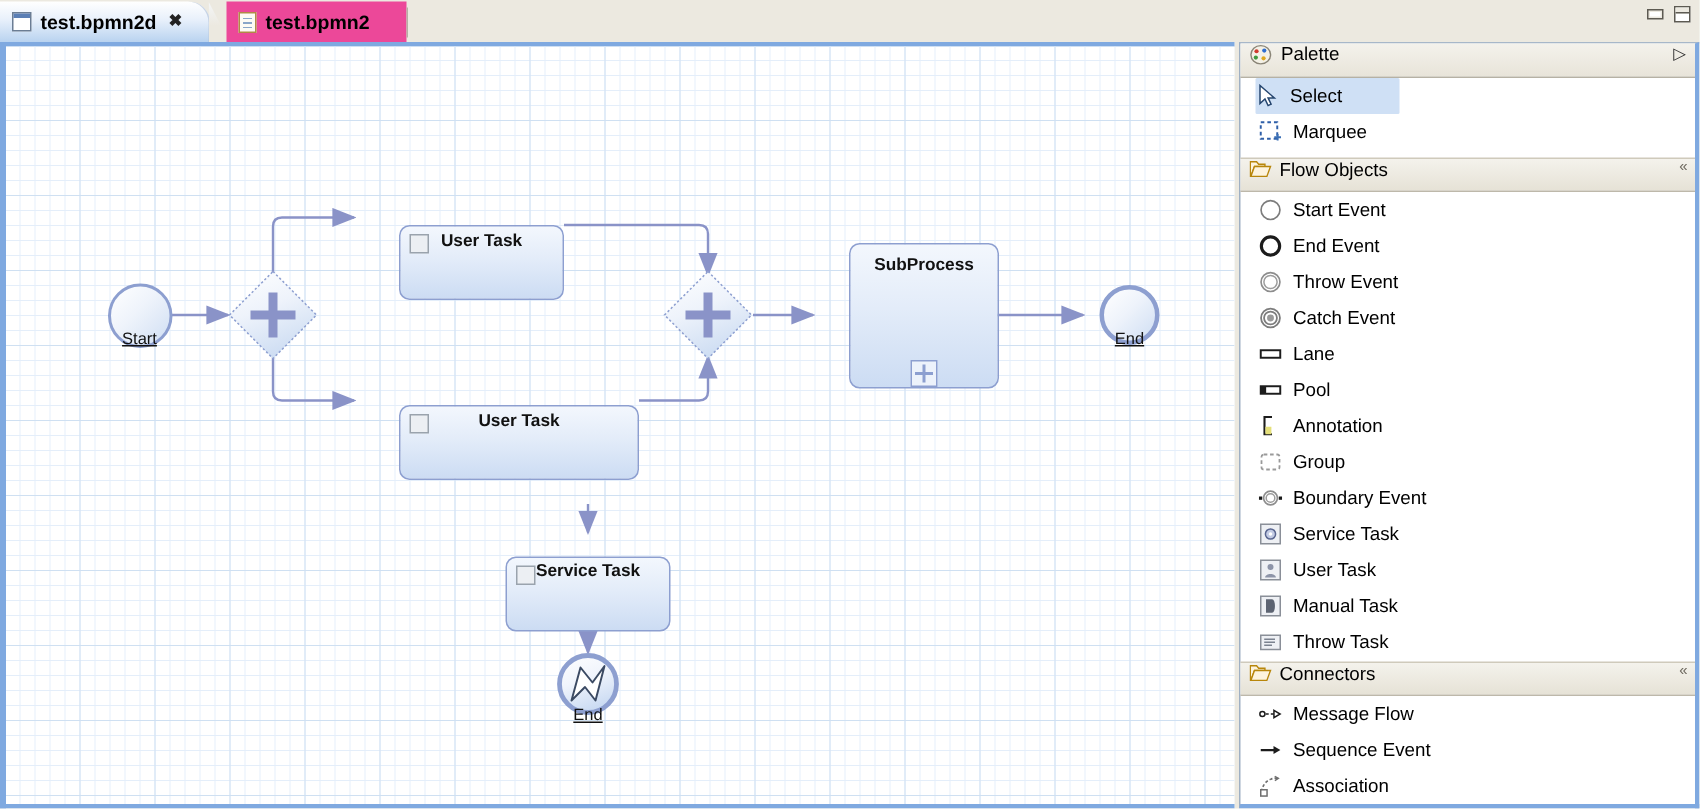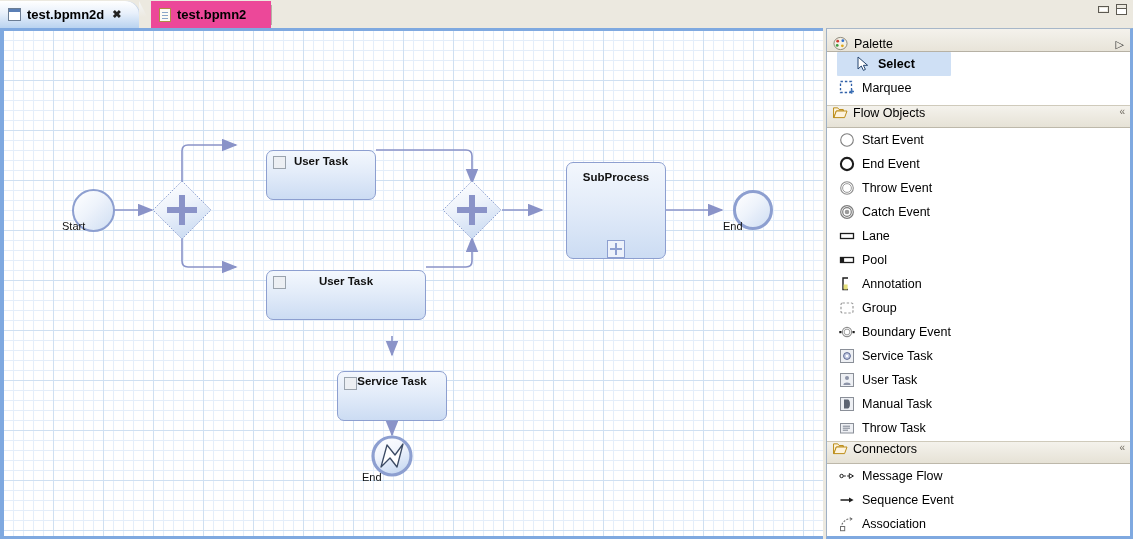--- a/index.html
+++ b/index.html
@@ -55,53 +55,53 @@
     background-image:
       linear-gradient(to right,#cfe0f2 1px,transparent 1px),
       linear-gradient(to bottom,#cfe0f2 1px,transparent 1px),
       linear-gradient(to right,#e4eefa 1px,transparent 1px),
       linear-gradient(to bottom,#e4eefa 1px,transparent 1px);
     background-size:50px 50px,50px 50px,10px 10px,10px 10px;
     background-position:-1px -1px,-1px -1px,-1px -1px,-1px -1px;
   }
   .canvas-svg{position:absolute;left:0;top:0;}
 
-  .lbl{position:absolute;font-size:11px;color:#111;white-space:nowrap;}
+  .lbl{position:absolute;font-size:11px;color:#111;text-align:center;white-space:nowrap;text-decoration:underline;}
   .node-title{position:absolute;font-size:11.5px;font-weight:bold;color:#111;white-space:nowrap;}
 
   
   .task{position:absolute;border:1px solid #8d9fd0;border-radius:7px;box-sizing:border-box;
     background:linear-gradient(to bottom,#f3f7fd 0%,#e3ecf9 45%,#ccdcf3 100%);}
   .task-ico{position:absolute;left:6px;top:5px;width:13px;height:13px;
     border:1px solid #9aa3ad;background:#eceff3;box-sizing:border-box;}
 
   
   .ev{position:absolute;border-radius:50%;box-sizing:border-box;
      background:linear-gradient(135deg,#ffffff 0%,#eef3fb 45%,#cfdef3 100%);}
   .ev.start{border:2px solid #8d9fd0;}
   .ev.endev{border:3px solid #8d9fd0;}
 
   
   .palette{position:absolute;left:826px;top:28px;width:307px;height:511px;
     background:#ffffff;border:1px solid #a7b7c9;border-left:1px solid #9fb0c4;box-sizing:border-box;
     border-right:3px solid #7fa9e0;border-bottom:3px solid #7fa9e0;}
-  .pal-title{height:22px;display:flex;align-items:flex-end;gap:6px;padding:0 6px;
+  .pal-title{height:22px;display:flex;align-items:flex-start;gap:6px;padding:0 6px;
      background:linear-gradient(to bottom,#f4f2ec 0%,#e8e4d9 100%);
      border-bottom:1px solid #b6b1a4;font-size:12.5px;}
   .pal-title .spacer{flex:1;}
   .pal-arrow{font-size:11px;color:#2b2b2b;}
 
   .drawer-head{height:21px;display:flex;gap:5px;padding:0 6px;
      background:linear-gradient(to bottom,#f4f2ec 0%,#e6e2d6 100%);
      border-top:1px solid #cfcabb;border-bottom:1px solid #bdb8aa;font-size:12.5px;}
   .drawer-head .spacer{flex:1;}
   .collapse-ico{font-size:10px;color:#6f6a60;letter-spacing:-1px;}
 
   .pal-item{height:24px;display:flex;align-items:center;gap:7px;padding-left:12px;font-size:12.5px;cursor:default;}
-  .pal-item.selected{background:#cfe0f5;width:96px;margin-left:10px;padding-left:18px;border-radius:1px;font-weight:bold;}
+  .pal-item.selected{background:#cfe0f5;width:96px;margin-left:10px;padding-left:0;border-radius:1px;}
   .pal-ico{width:16px;height:16px;flex:0 0 auto;position:relative;}
   .pal-lbl{white-space:nowrap;}
 </style>
 </head>
 <body>
 
 <div class="app">
 
   <div class="tabbar">
 

